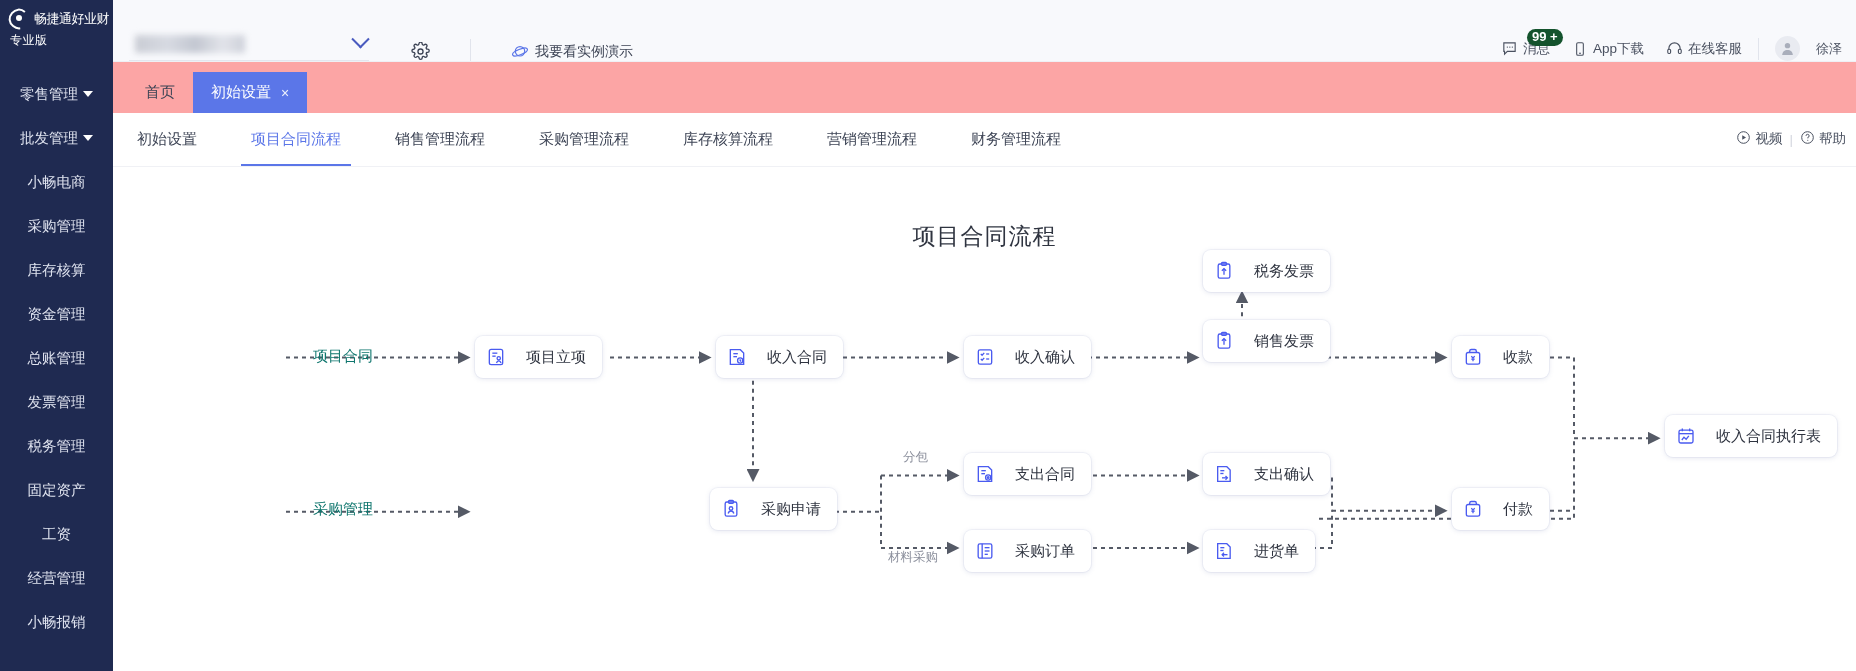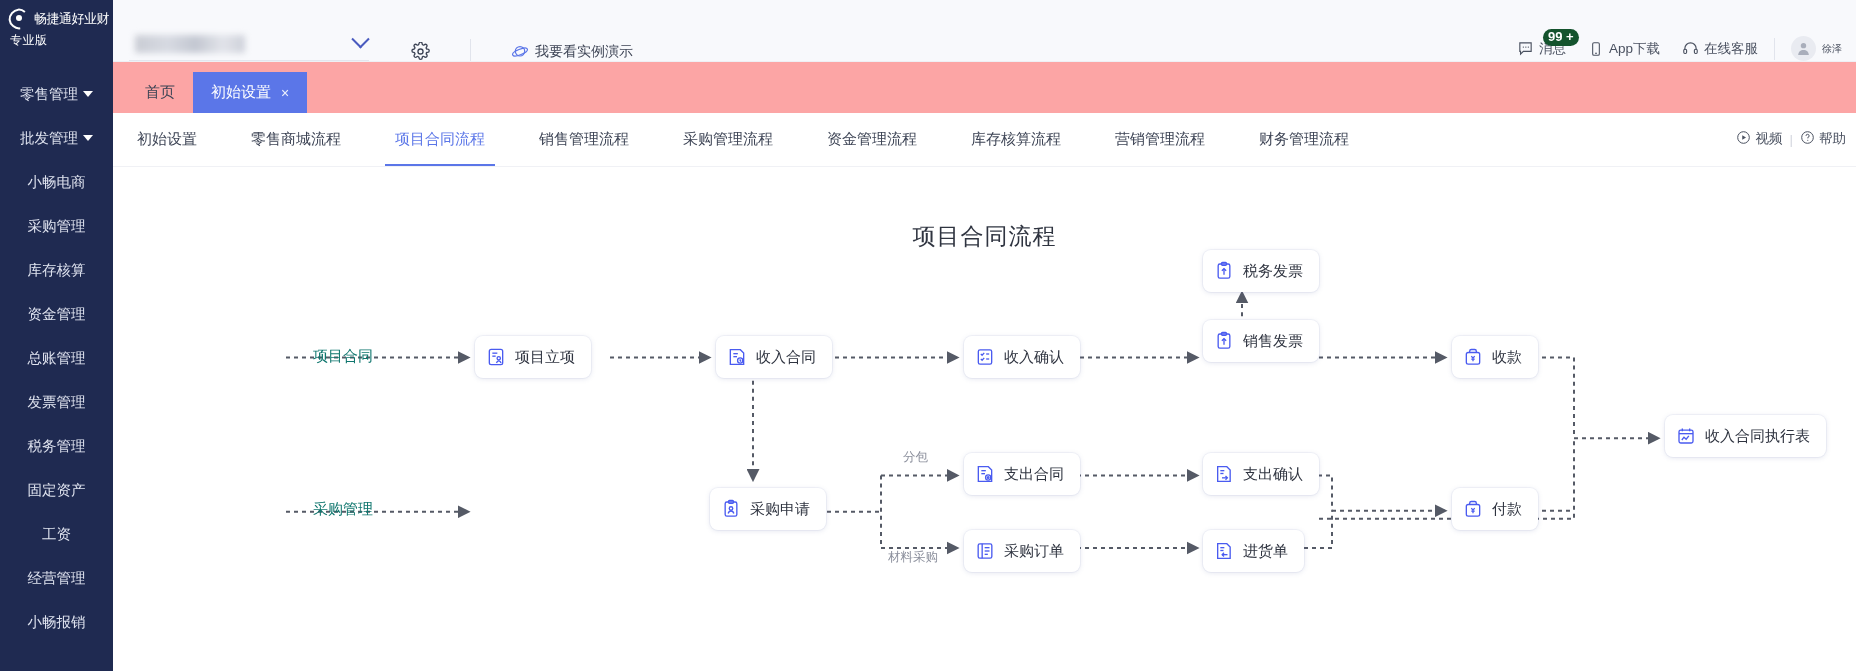--- a/index.html
+++ b/index.html
@@ -101,21 +101,21 @@
     position: absolute; top: -11px; left: 26px;
     background: #14532d; color: #fff;
     font-size: 13px; line-height: 16px; height: 17px;
     padding: 0 5px; border-radius: 9px;
     font-weight: bold; white-space: nowrap;
   }
   .avatar {
     width: 25px; height: 25px; border-radius: 50%;
     background: #e9ebf1; display: flex; align-items: center; justify-content: center;
   }
-  .user-name { font-size: 10px; color: #4a5160; margin-left: 6px; }
+  .user-name { font-size: 13px; color: #4a5160; margin-left: 16px; }
 
   
   .pagetabs {
     height: 51px; background: #fca5a5;
     display: flex; align-items: flex-end;
     padding-left: 14px;
   }
   .ptab {
     height: 41px; min-width: 66px;
     display: flex; align-items: center; justify-content: center;
@@ -169,21 +169,21 @@
   svg.flow { position: absolute; left: 0; top: 0; width: 100%; height: 100%; }
 
   .node {
     position: absolute;
     height: 42px;
     background: #ffffff;
     border-radius: 8px;
     box-shadow: 0 1px 5px rgba(90,100,160,.17), 0 0 0 1px rgba(120,130,190,.07);
     display: flex; align-items: center;
     padding: 0 16px 0 11px;
-    gap: 9px;
+    gap: 20px;
     font-size: 15px; color: #2f3440;
     white-space: nowrap;
     cursor: pointer;
   }
   .node .ni { width: 20px; height: 20px; flex: 0 0 20px; }
   .rowlabel {
     position: absolute; font-size: 15px; color: #0f766e; white-space: nowrap;
   }
   .edgelabel {
     position: absolute; font-size: 12.5px; color: #8b8f9c; white-space: nowrap;
@@ -328,36 +328,30 @@
         <span class="x">×</span>
       </div>
     </div>
 
     <section class="content">
 
       <div class="subtabs">
         <div class="stab">
             <span>初始设置</span>
           </div>
-        <div class="stab">
-            <span>零售商城流程</span>
-          </div>
         <div class="stab active">
             <span>项目合同流程</span>
           </div>
         <div class="stab">
             <span>销售管理流程</span>
           </div>
         <div class="stab">
             <span>采购管理流程</span>
           </div>
         <div class="stab">
-            <span>资金管理流程</span>
-          </div>
-        <div class="stab">
             <span>库存核算流程</span>
           </div>
         <div class="stab">
             <span>营销管理流程</span>
           </div>
         <div class="stab">
             <span>财务管理流程</span>
           </div>
 
         <div class="subtabs-right">

